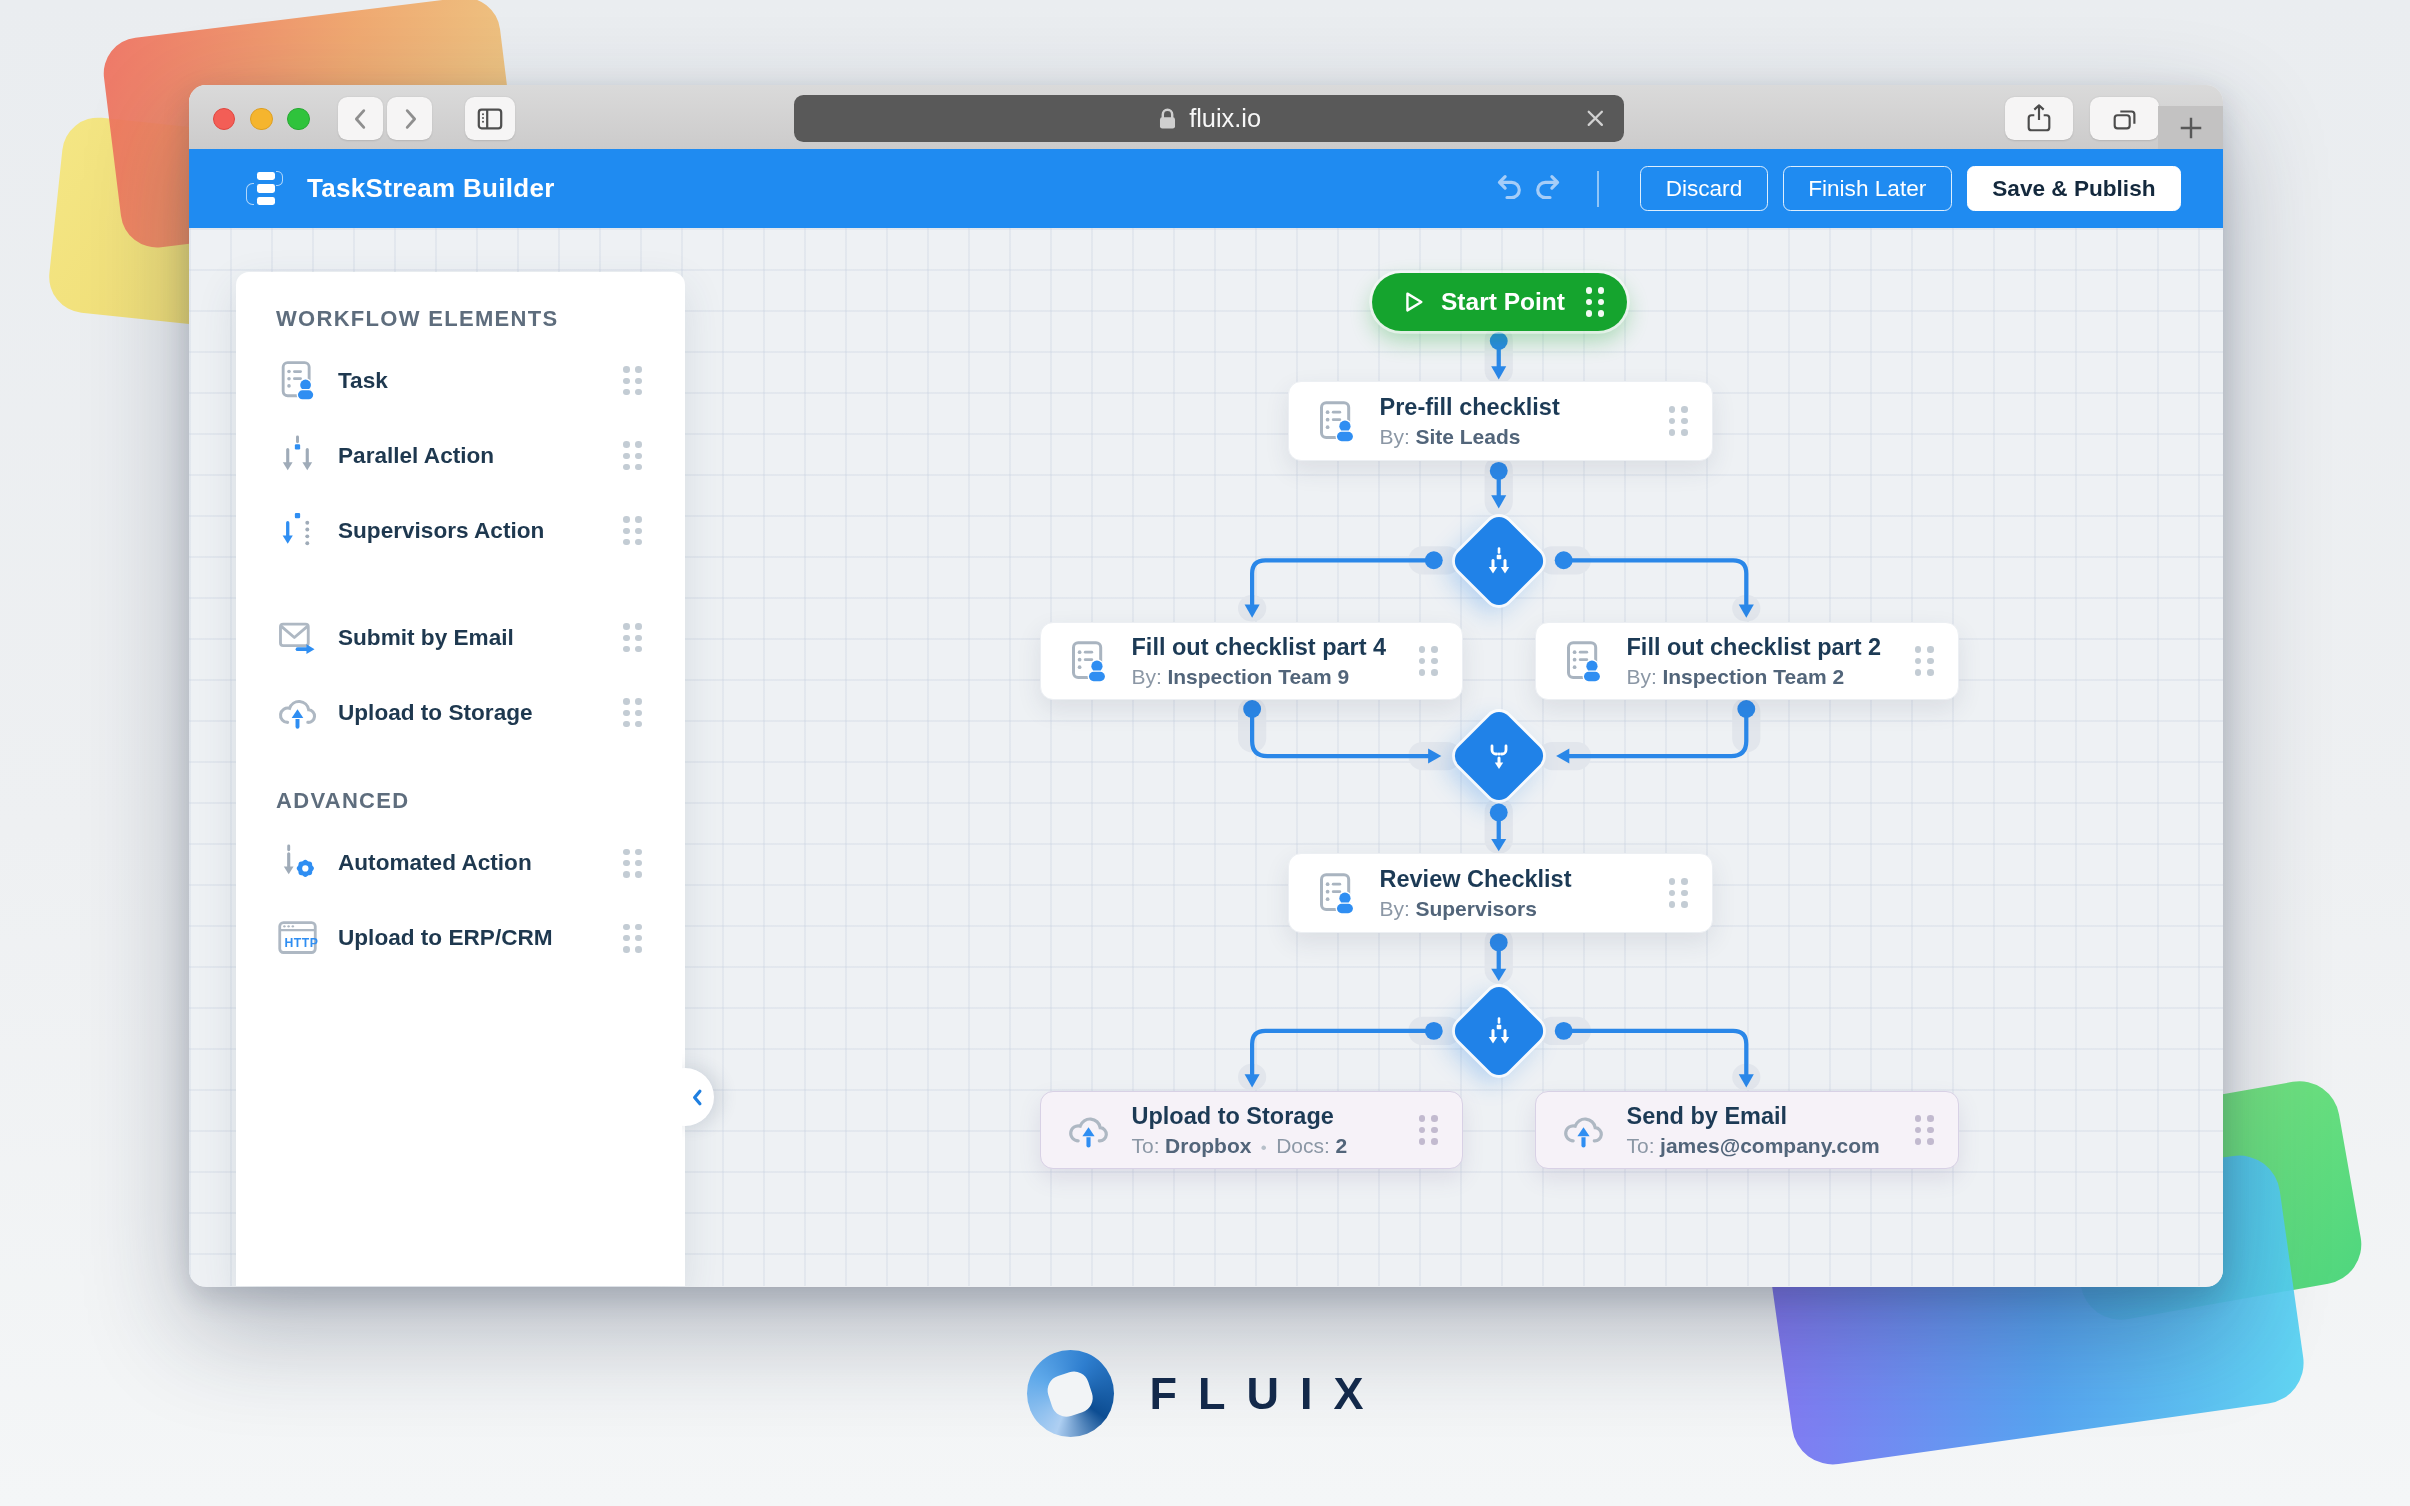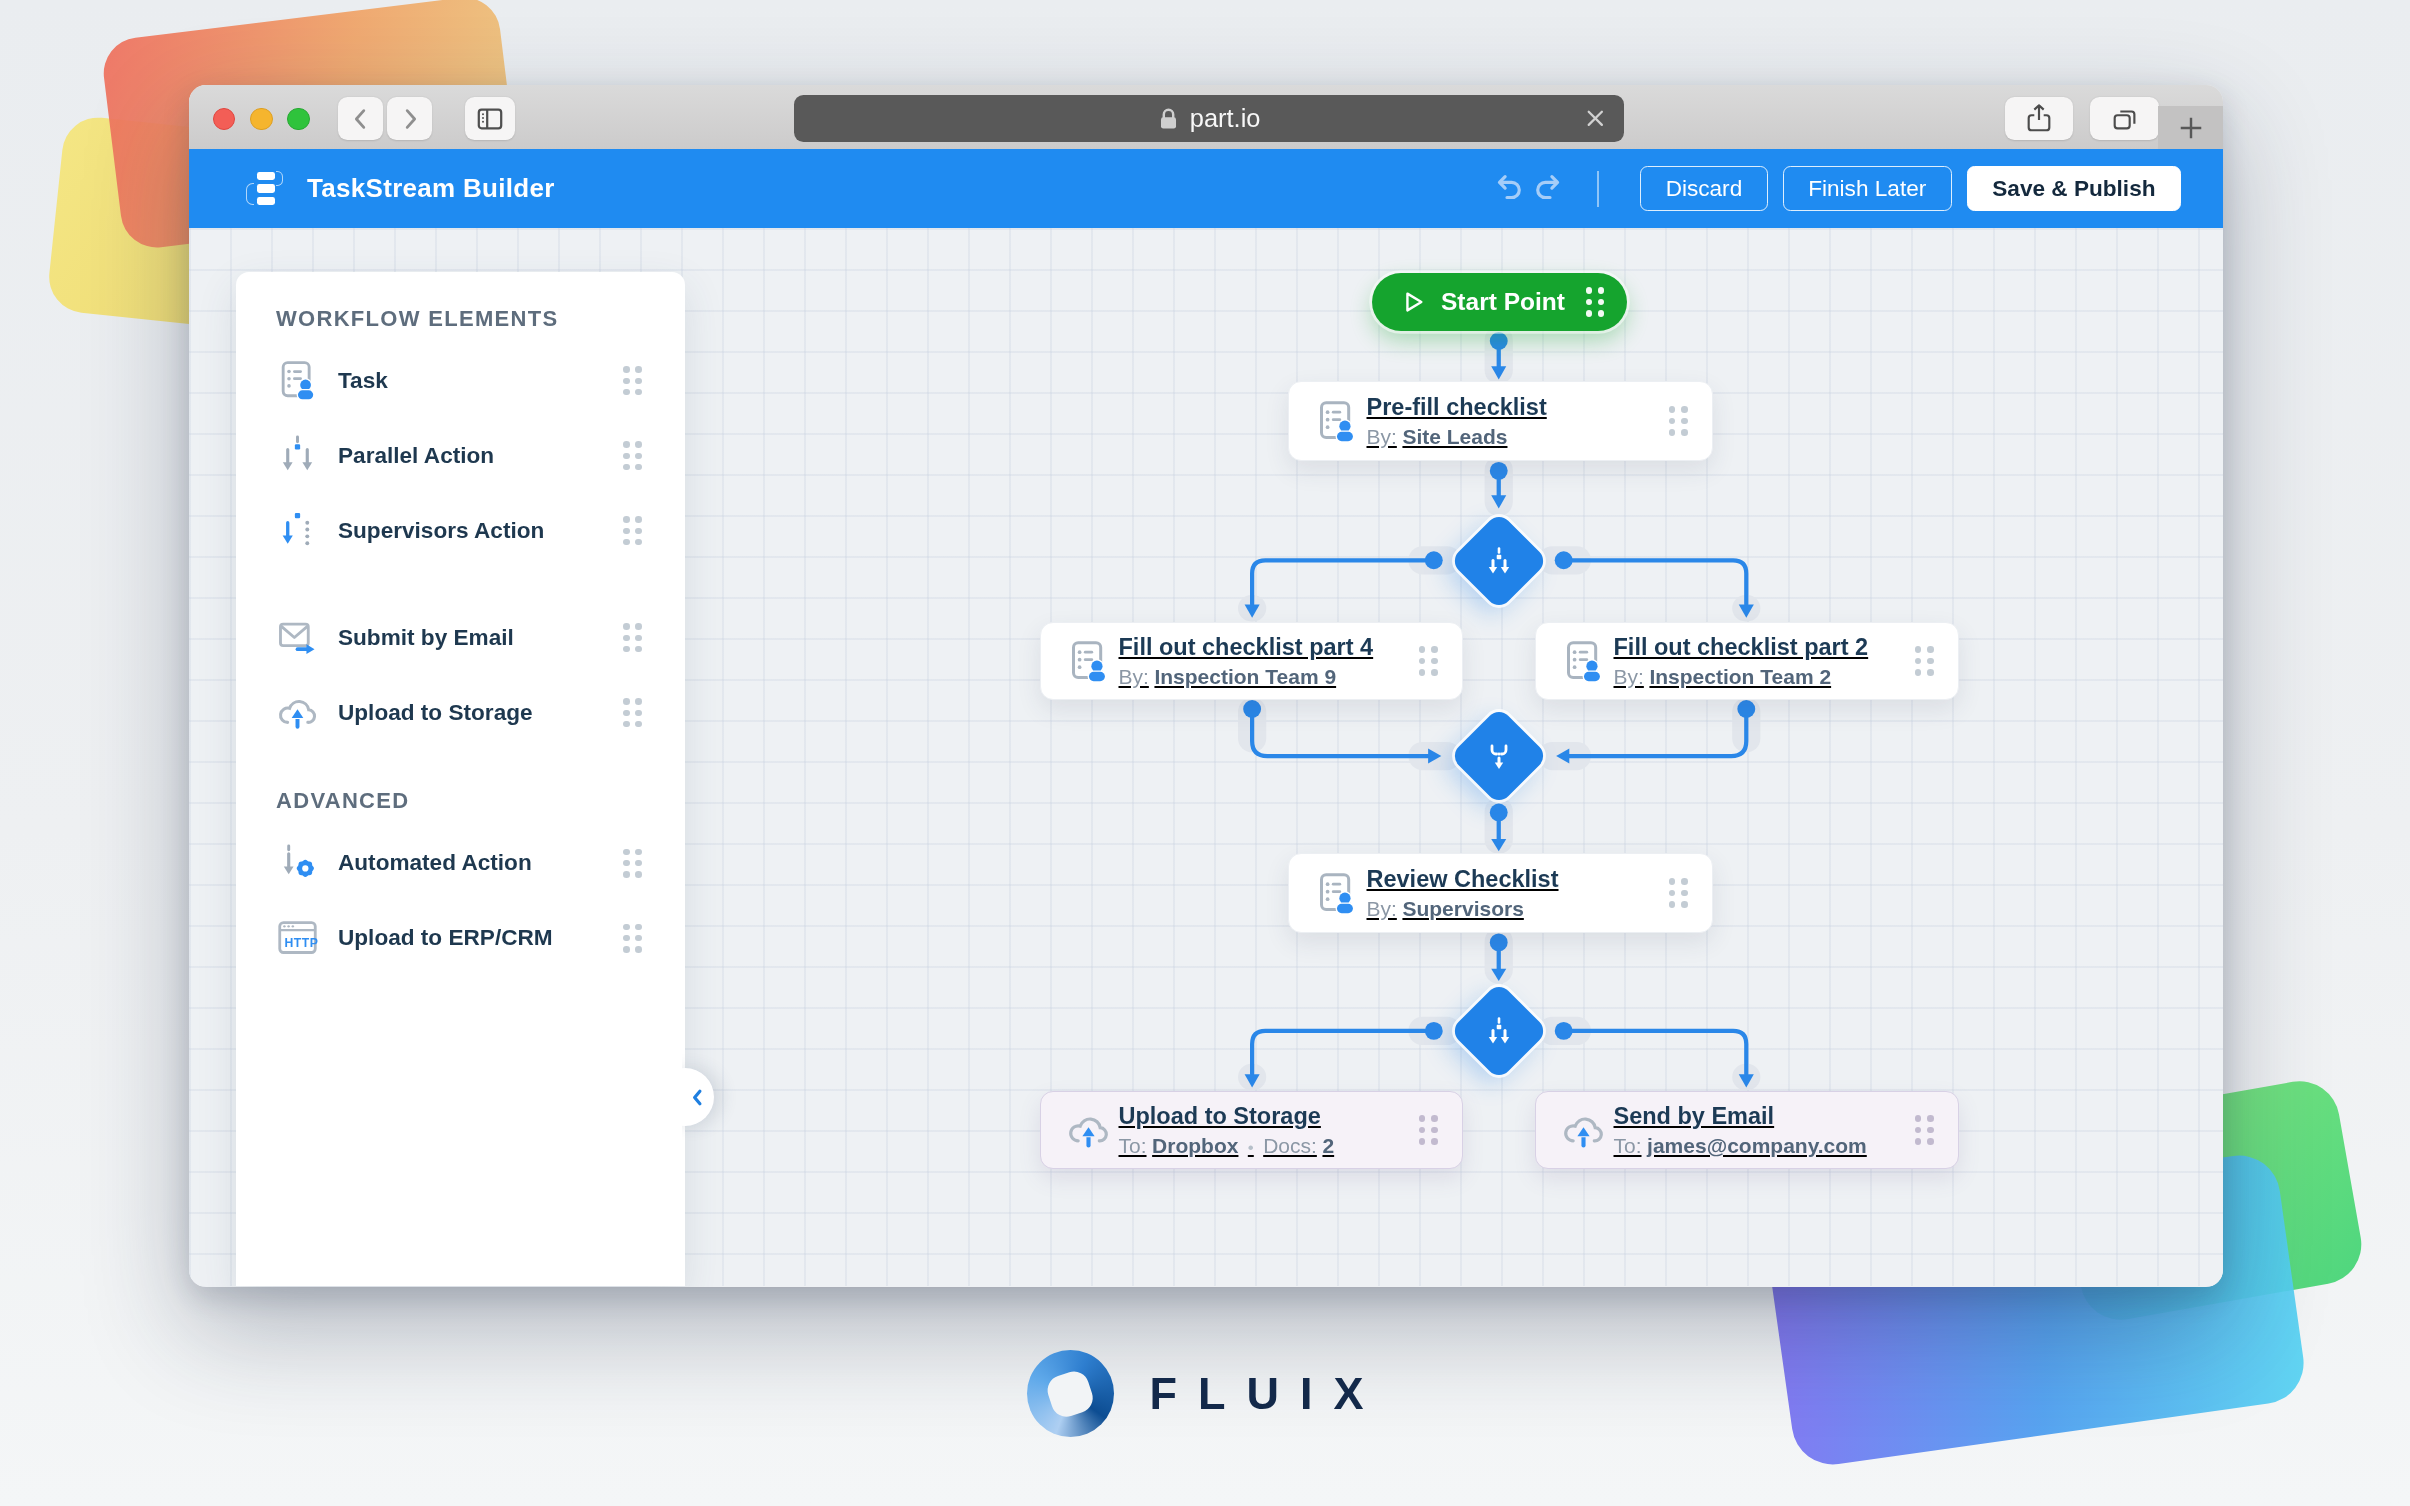--- a/index.html
+++ b/index.html
@@ -79,21 +79,21 @@
   .connectors { position:absolute; left:0; top:0; }
 
   
   .pill-start { position:absolute; left:1183px; top:45px; width:255px; height:58px;
     border-radius:29px; background:#15a42e;
     box-shadow:0 0 0 2.8px rgba(255,255,255,.55), 0 9.4px 22.6px rgba(21,164,46,.32);
     display:flex; align-items:center; padding:0 22.6px 0 28px; gap:15px; }
   .pill-start .pill-label { color:#fff; font-size:24.5px; font-weight:600; flex:1; text-align:left; }
   .node { position:absolute; height:80px; background:#fff; border:0.9px solid #eceff3;
     border-radius:13px; box-shadow:0 9.4px 24.5px rgba(45,62,92,.10);
-    display:flex; align-items:center; padding:0 24.5px; gap:8px;text-decoration:underline; }
+    display:flex; align-items:center; padding:0 24.5px; gap:21px; }
   .node-purple { background:#f6f2f8; border:1.9px solid #d8d1e5;
     box-shadow:0 9.4px 22.6px rgba(98,86,140,.13); }
   .node .ntitle { font-size:23.5px; font-weight:700; color:#1c3a55; line-height:1.25; }
   .node .nmeta { font-size:21px; color:#8b97a5; margin-top:2.8px; }
   .node .nmeta b { color:#52657a; font-weight:600; margin-left:5.6px; }
   .node .nmeta .sep { color:#b6bfc9; margin:0 9.4px; font-size:17px; }
   .node .nmeta .m2 { margin-left:0; }
   .ntext { flex:1; }
   .node-icon { width:45px; height:45px; flex:0 0 45px; }
 
@@ -171,21 +171,21 @@
           <circle cx="8.5" cy="14" r="1.1" fill="#4f4f4f"></circle>
           <circle cx="8.5" cy="18" r="1.1" fill="#4f4f4f"></circle>
         </svg>
     </div>
 
     <div class="urlbar">
       <svg width="21" height="25.4" viewBox="0 0 22 27">
           <path d="M6 13 V9 a5 5 0 0 1 10 0 V13" fill="none" stroke="#cfcfcf" stroke-width="2.6"></path>
           <rect x="3" y="12" width="16" height="12" rx="2.5" fill="#cfcfcf"></rect>
         </svg>
-      <span class="url-text">part.io</span>
+      <span class="url-text">fluix.io</span>
       <span class="url-close">
         <svg width="22.6" height="22.6" viewBox="0 0 24 24">
             <line x1="5" y1="5" x2="19" y2="19" stroke="#d2d2d2" stroke-width="2.4" stroke-linecap="round"></line>
             <line x1="19" y1="5" x2="5" y2="19" stroke="#d2d2d2" stroke-width="2.4" stroke-linecap="round"></line>
           </svg>
       </span>
     </div>
 
     <div class="navbtn btn-share">
       <svg width="30" height="32" viewBox="0 0 32 34">

